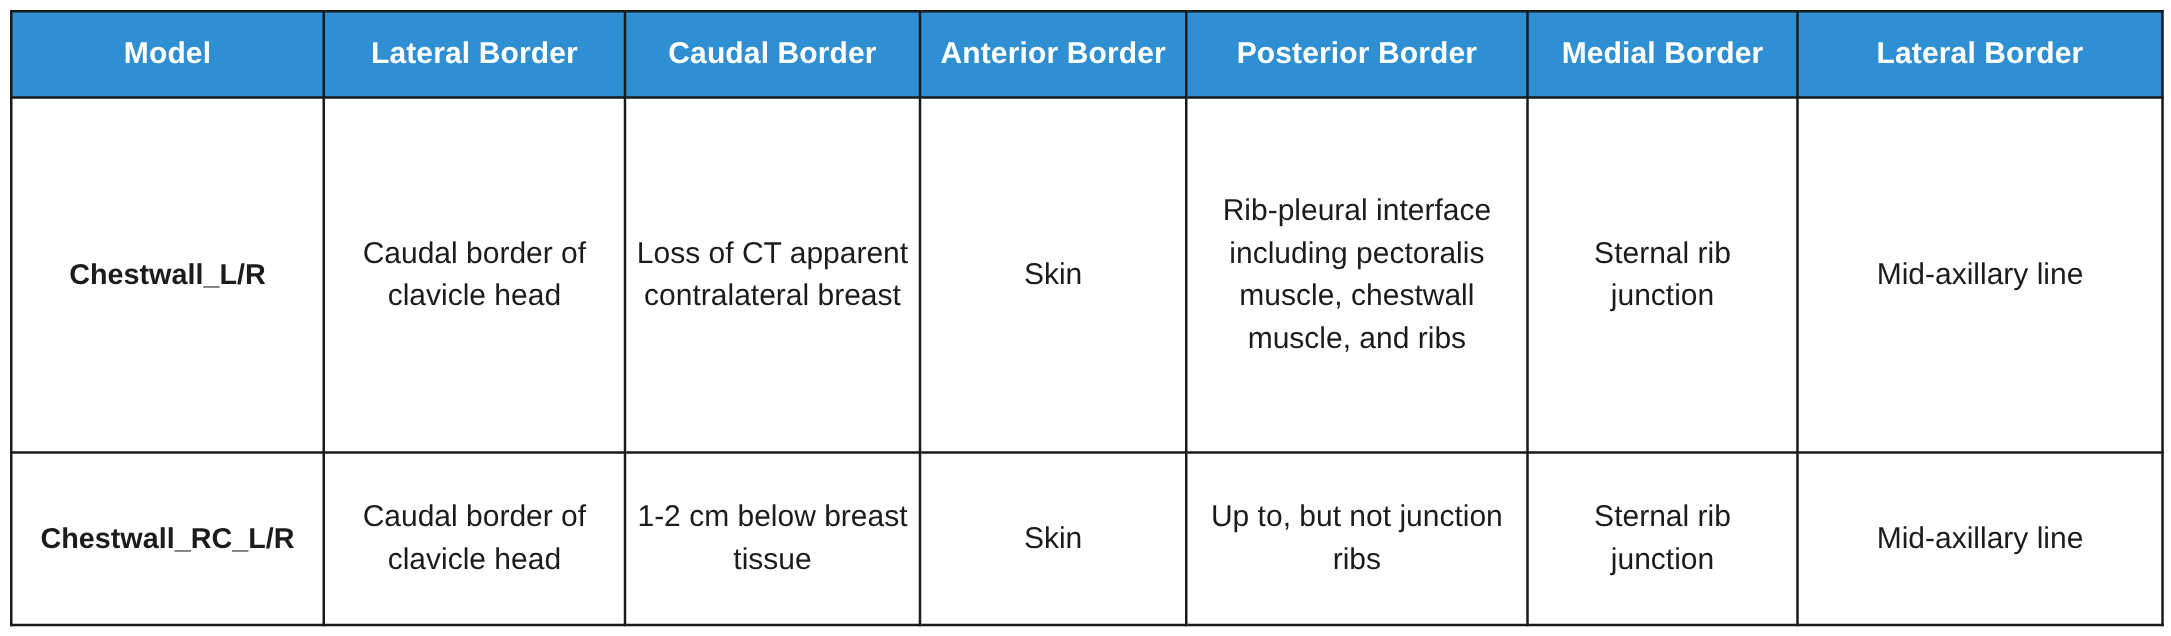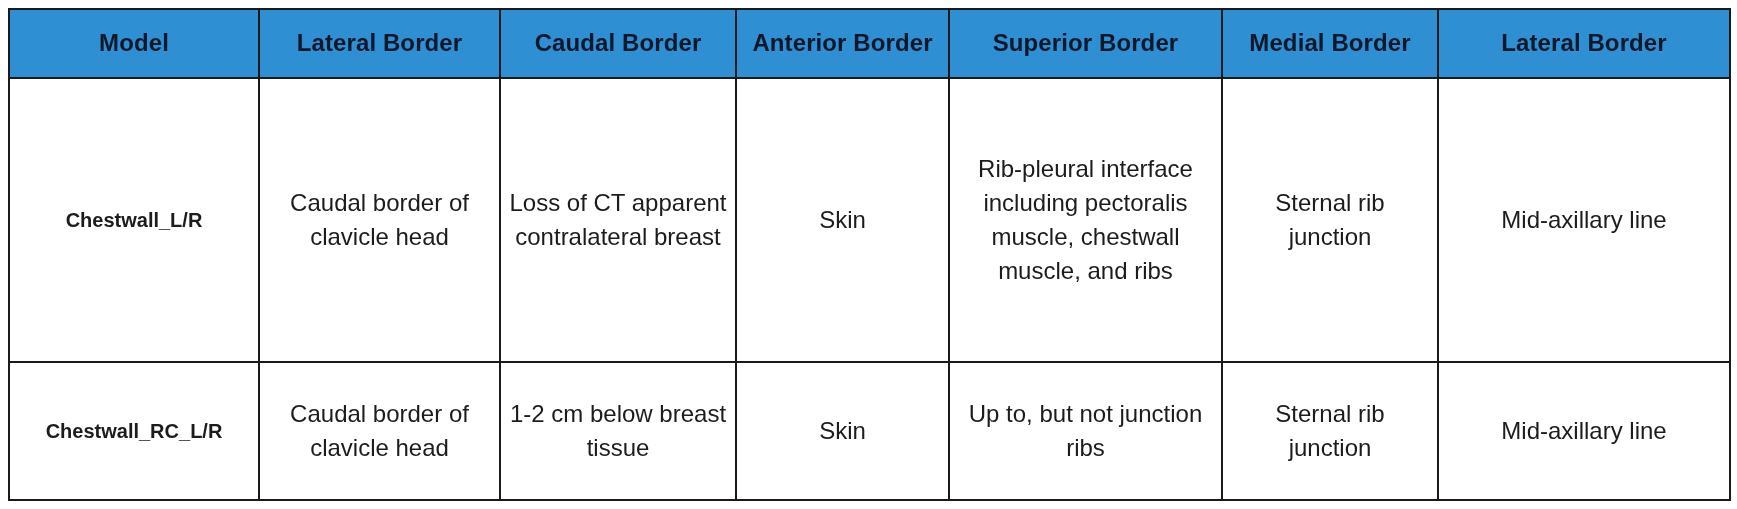--- a/index.html
+++ b/index.html
@@ -37,36 +37,36 @@
     border: 2px solid #1a1a1a;
     box-sizing: border-box;
     text-align: center;
     vertical-align: middle;
     padding: 4px 8px;
     line-height: 1.42;
   }
 
   table.border-table thead th {
     background: #2e8fd2;
-    color: #0f172a;
+    color: #ffffff;
     font-weight: bold;
     font-size: 24px;
     height: 69px;
     letter-spacing: 0.1px;
   }
 
   table.border-table tbody td {
     color: #1c1c1c;
     font-size: 24px;
     font-weight: normal;
   }
 
   table.border-table tbody td.model-cell {
     font-weight: bold;
-    font-size: 20px;
+    font-size: 23px;
   }
 
   tr.row-1 { height: 160px; }
   tr.row-2 { height: 77px; }
   tr.row-3 { height: 161px; }
 
   
   col.c-model      { width: 250px; }
   col.c-cranial    { width: 241px; }
   col.c-caudal     { width: 236px; }
@@ -88,21 +88,21 @@
       <col class="c-posterior">
       <col class="c-medial">
       <col class="c-lateral">
     </colgroup>
     <thead>
       <tr>
         <th>Model</th>
         <th>Lateral Border</th>
         <th>Caudal Border</th>
         <th>Anterior Border</th>
-        <th>Superior Border</th>
+        <th>Posterior Border</th>
         <th>Medial Border</th>
         <th>Lateral Border</th>
       </tr>
     </thead>
     <tbody>
       <tr class="row-1">
         <td class="model-cell">Chestwall_L/R</td>
         <td>Caudal border of clavicle head</td>
         <td>Loss of CT apparent contralateral breast</td>
         <td>Skin</td>

